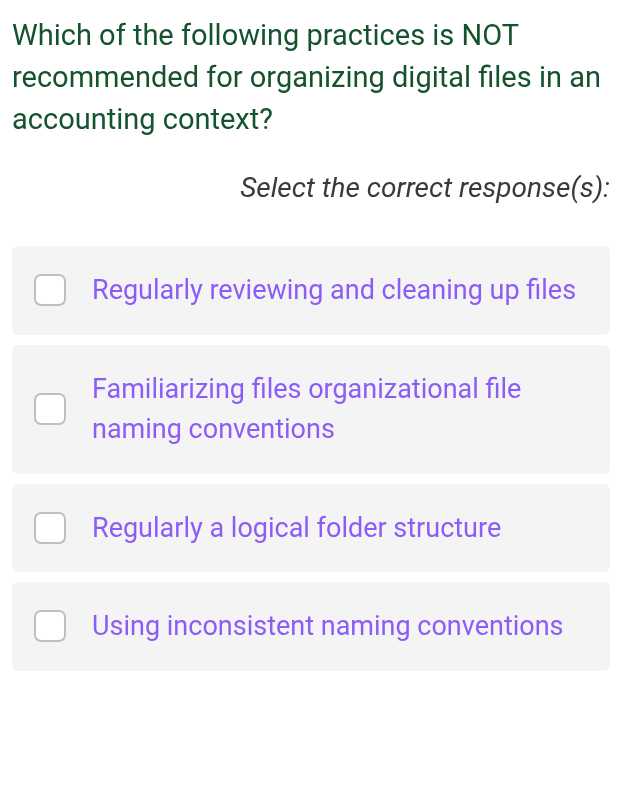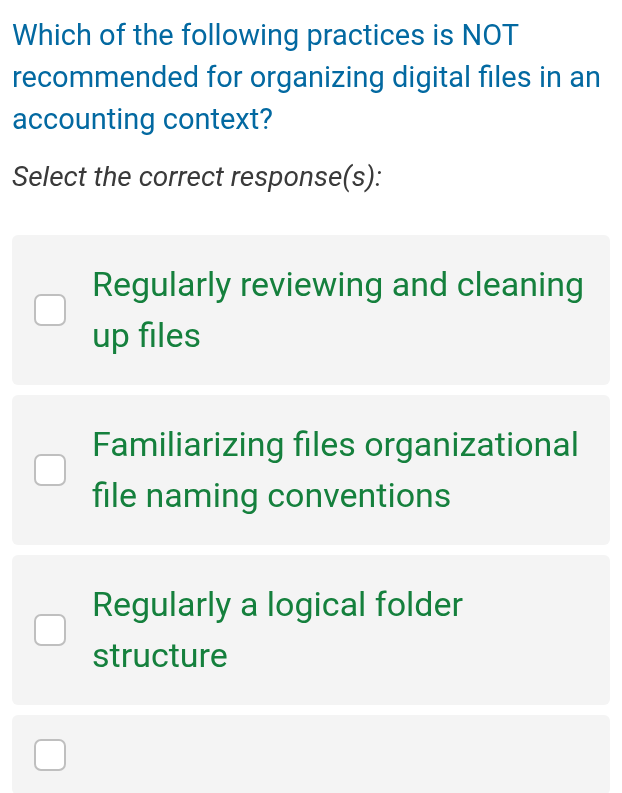--- a/index.html
+++ b/index.html
@@ -11,29 +11,30 @@
       font-family: -apple-system, BlinkMacSystemFont, 'Segoe UI', Roboto, Helvetica, Arial, sans-serif;
       background: #ffffff;
       padding: 14px 12px;
       width: 622px;
       color: #3a3a3a;
     }
     .question-text {
       font-size: 29px;
       line-height: 1.45;
       font-weight: 400;
-      color: #0369a1;
-      margin-bottom: 20px;
+      color: #14532d;
+      margin-bottom: 31px;
     }
     .instruction-text {
       font-size: 28px;
       font-style: italic;
       font-weight: 400;
       color: #3a3a3a;
       margin-bottom: 42px;
+      text-align: right;
     }
     .options-container {
       display: flex;
       flex-direction: column;
       gap: 10px;
     }
     .option-item {
       background: #f4f4f4;
       border-radius: 6px;
       padding: 24px 22px;
@@ -46,24 +47,24 @@
       width: 32px;
       height: 32px;
       min-width: 32px;
       border: 2px solid #bfbfbf;
       border-radius: 7px;
       background: #ffffff;
       cursor: pointer;
       flex-shrink: 0;
     }
     .option-label {
-      font-size: 34px;
+      font-size: 27px;
       line-height: 1.5;
       font-weight: 400;
-      color: #15803d;
+      color: #8b5cf6;
     }
   </style>
 </head>
 <body>
 
 <div class="question-text">Which of the following practices is NOT recommended for organizing digital files in an accounting context?</div>
 
 <div class="instruction-text">Select the correct response(s):</div>
 
 <div class="options-container">
@@ -78,15 +79,16 @@
     <div class="option-label">Familiarizing files organizational file naming conventions</div>
   </div>
 
   <div class="option-item">
     <div class="checkbox"></div>
     <div class="option-label">Regularly a logical folder structure</div>
   </div>
 
   <div class="option-item">
     <div class="checkbox"></div>
+    <div class="option-label">Using inconsistent naming conventions</div>
   </div>
 
 </div>
 
 </body></html>

